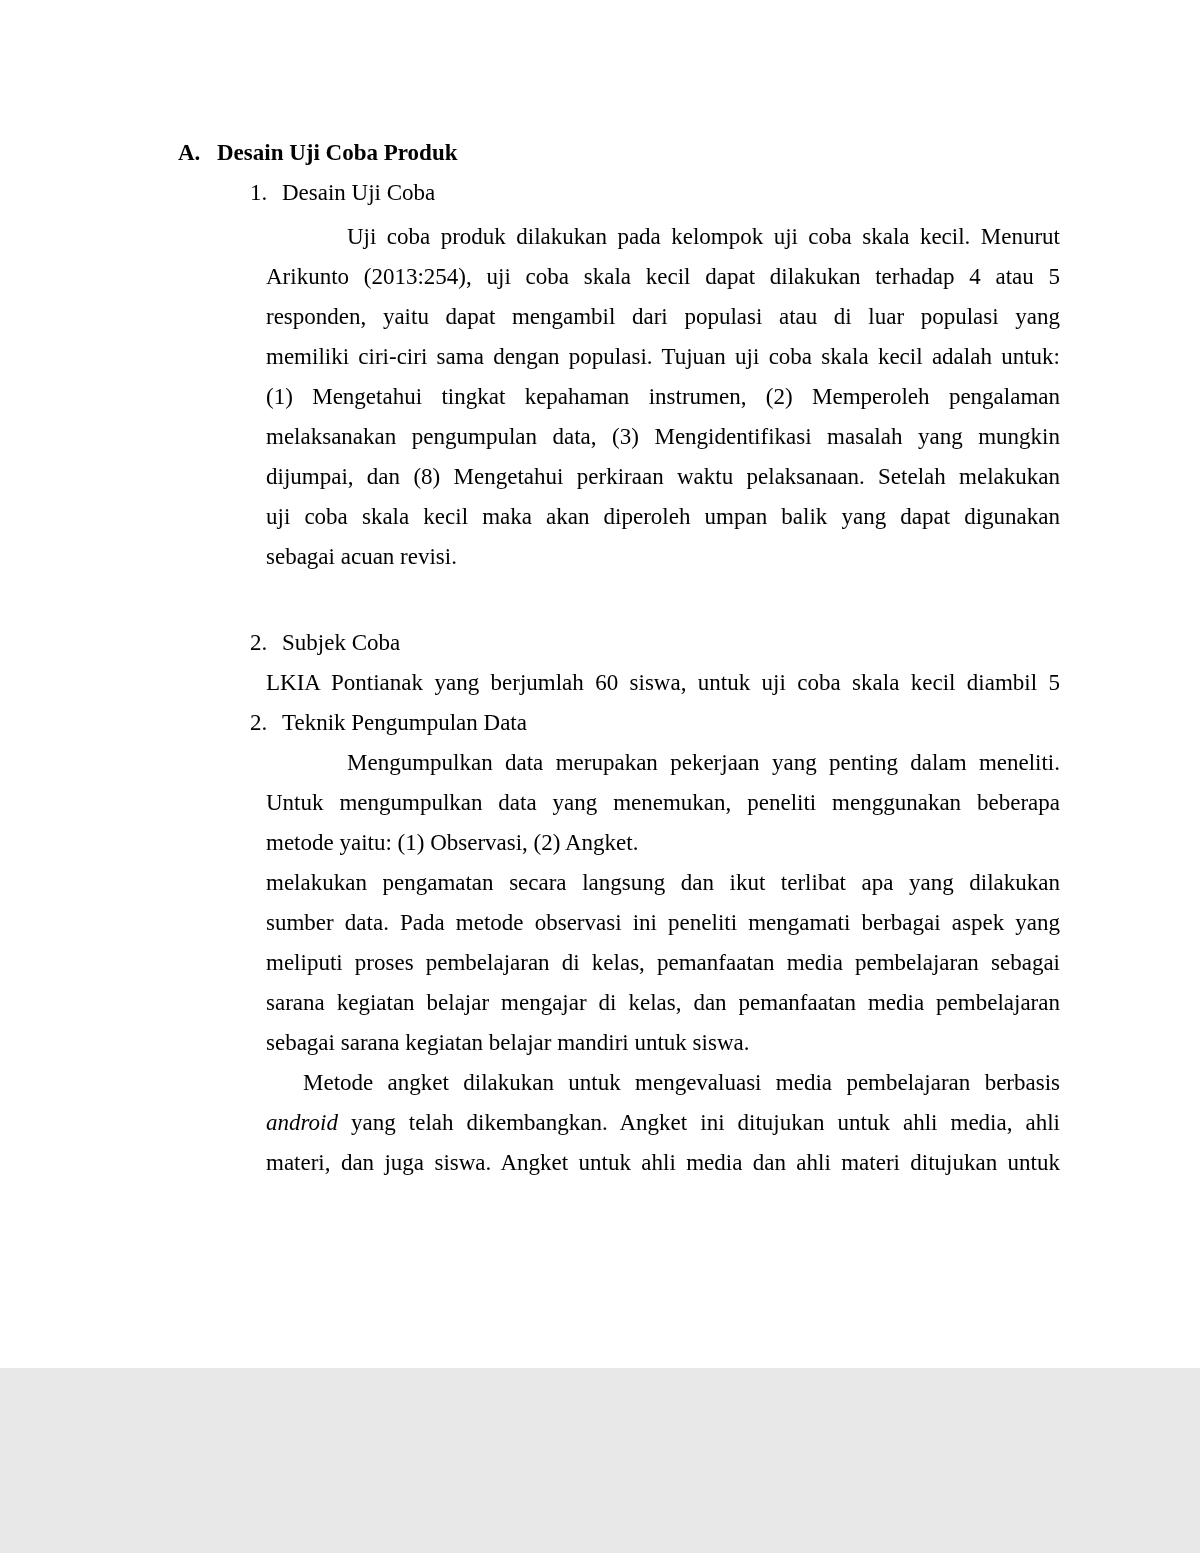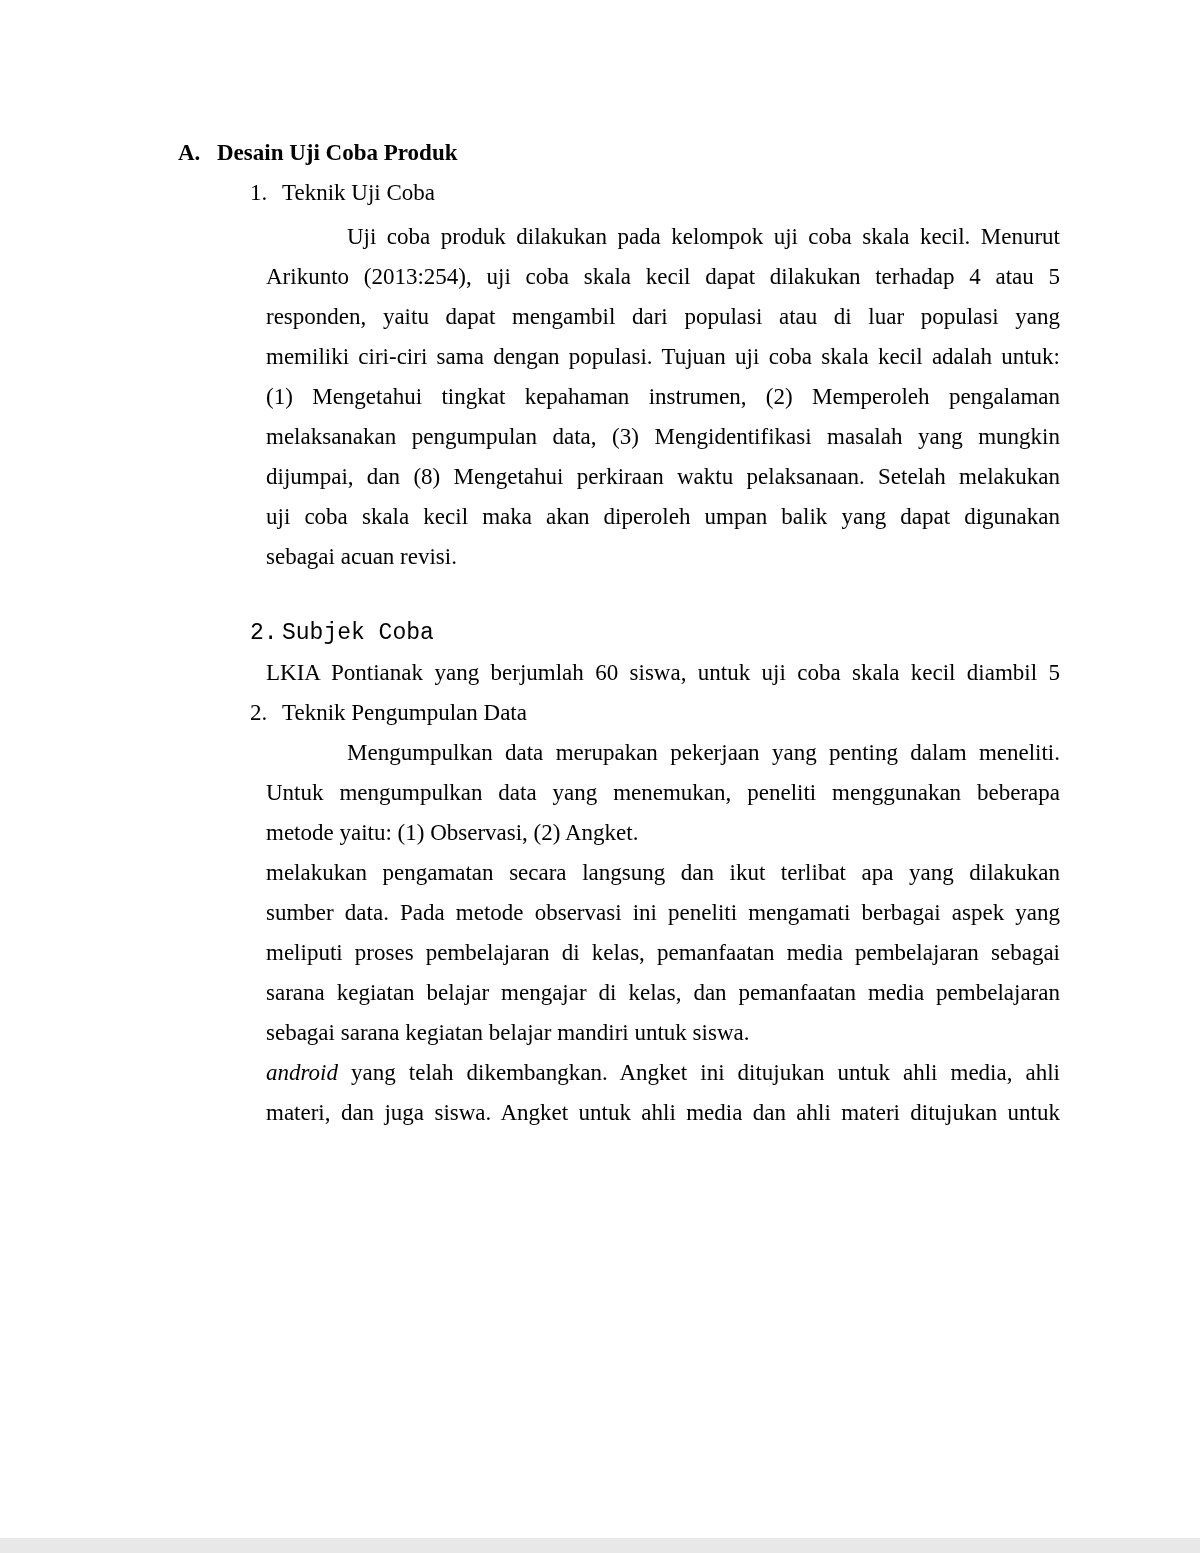--- a/index.html
+++ b/index.html
@@ -1,32 +1,32 @@
 <!DOCTYPE html>
 <html><head>
 <meta charset="utf-8">
 <style>
   html,body{margin:0;padding:0;background:#e8e8e8;}
   .page{
     position:relative;
-    width:1200px;height:1538px;
+    width:1200px;height:1368px;
     background:#ffffff;
     margin:0 auto;
     overflow:hidden;
     font-family:"Liberation Serif","DejaVu Serif",serif;
     font-size:23px;
     line-height:40px;
     color:#000000;
   }
   .doc{padding-top:133px;}
   .heading{margin-left:178px;font-weight:bold;}
   .heading .hnum{display:inline-block;width:39px;}
   .list-item{margin-left:250px;}
   .list-item .lnum{display:inline-block;width:32px;}
-  .list-item.gap-before{margin-top:36px;font-family:Liberation Mono, monospace;}
+  .list-item.gap-before{margin-top:46px;}
   .para{margin-left:266px;width:794px;}
   .para.first-para{margin-top:4px;}
   .tline{
     height:40px;
     text-align:justify;
     text-align-last:justify;
     -moz-text-align-last:justify;
     white-space:normal;
   }
   .tline.end{text-align-last:left;-moz-text-align-last:left;}
@@ -36,21 +36,21 @@
 </style>
 </head>
 <body>
 
 <div class="page">
   <div class="doc">
     <div class="heading">
       <span class="hnum">A.</span><span>Desain Uji Coba Produk</span>
     </div>
     <div id="blocks">
-        <div class="list-item"><span class="lnum">1.</span><span>Teknik Uji Coba</span></div>
+        <div class="list-item"><span class="lnum">1.</span><span>Desain Uji Coba</span></div>
         <div class="para first-para">
           <div class="tline ind-large">Uji coba produk dilakukan pada kelompok uji coba skala kecil.  Menurut</div>
           <div class="tline">Arikunto (2013:254), uji coba skala kecil dapat dilakukan terhadap 4 atau 5</div>
           <div class="tline">responden, yaitu dapat mengambil dari populasi atau di luar populasi yang</div>
           <div class="tline">memiliki ciri-ciri sama dengan populasi. Tujuan uji coba skala kecil adalah untuk:</div>
           <div class="tline">(1) Mengetahui tingkat kepahaman instrumen, (2) Memperoleh pengalaman</div>
           <div class="tline">melaksanakan pengumpulan data, (3) Mengidentifikasi masalah yang mungkin</div>
           <div class="tline">dijumpai, dan (8) Mengetahui perkiraan waktu pelaksanaan. Setelah melakukan</div>
           <div class="tline">uji coba skala kecil maka akan diperoleh umpan balik yang dapat digunakan</div>
           <div class="tline end">sebagai acuan revisi.</div>
@@ -66,18 +66,19 @@
           <div class="tline end">metode yaitu: (1) Observasi, (2) Angket.</div>
         </div>
         <div class="para">
           <div class="tline">melakukan pengamatan secara langsung dan ikut terlibat apa yang dilakukan</div>
           <div class="tline">sumber data. Pada metode observasi ini peneliti mengamati berbagai aspek yang</div>
           <div class="tline">meliputi proses pembelajaran di kelas, pemanfaatan media pembelajaran sebagai</div>
           <div class="tline">sarana kegiatan belajar mengajar di kelas, dan pemanfaatan media pembelajaran</div>
           <div class="tline end">sebagai sarana kegiatan belajar mandiri untuk siswa.</div>
         </div>
         <div class="para">
+          <div class="tline ind-small">Metode angket dilakukan untuk mengevaluasi media pembelajaran berbasis</div>
           <div class="tline"><em>android</em> yang telah dikembangkan. Angket ini ditujukan untuk ahli media, ahli</div>
           <div class="tline">materi, dan juga siswa. Angket untuk ahli media dan ahli materi ditujukan untuk</div>
         </div>
       </div>
   </div>
 </div>
 
 </body></html>

